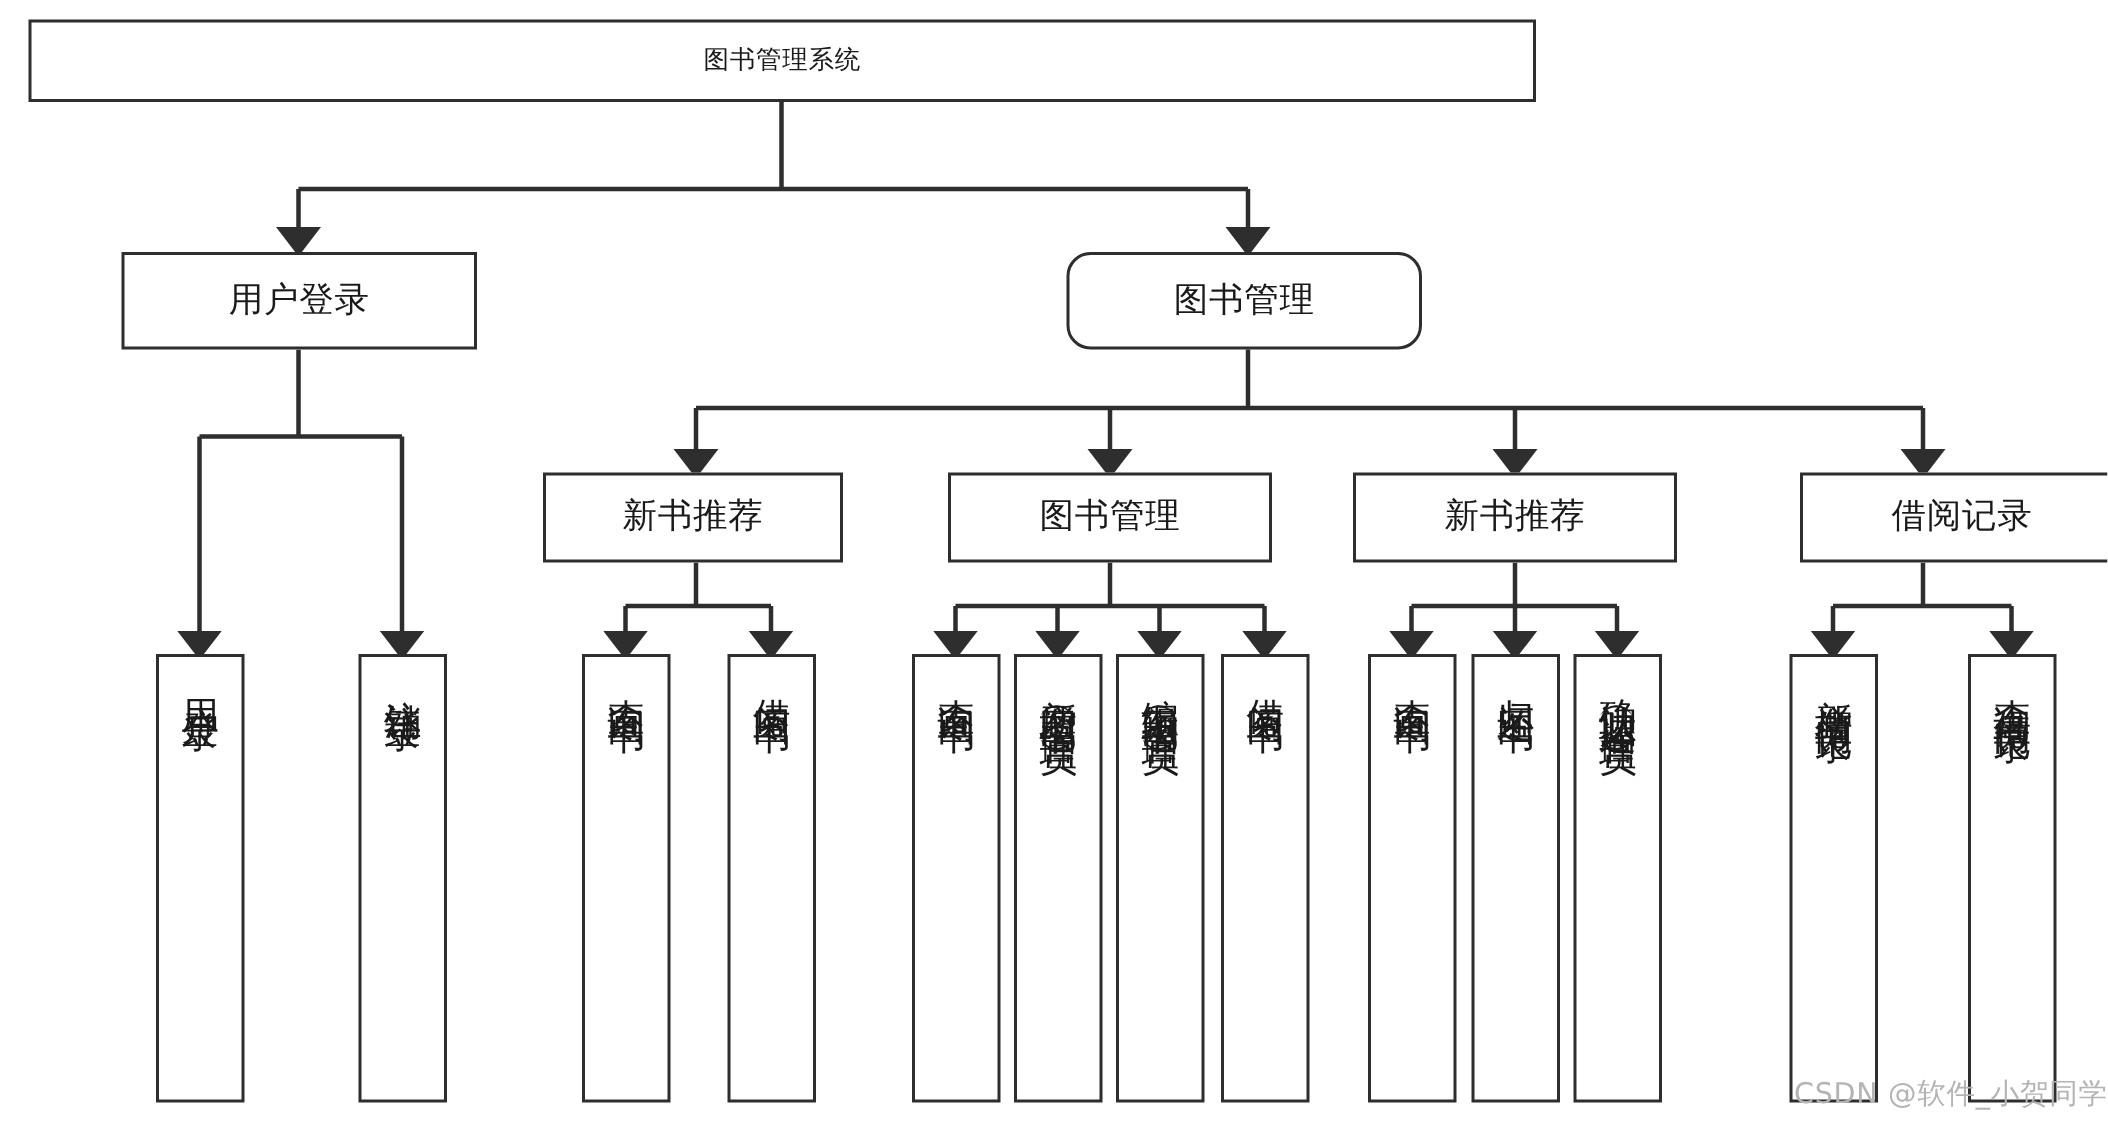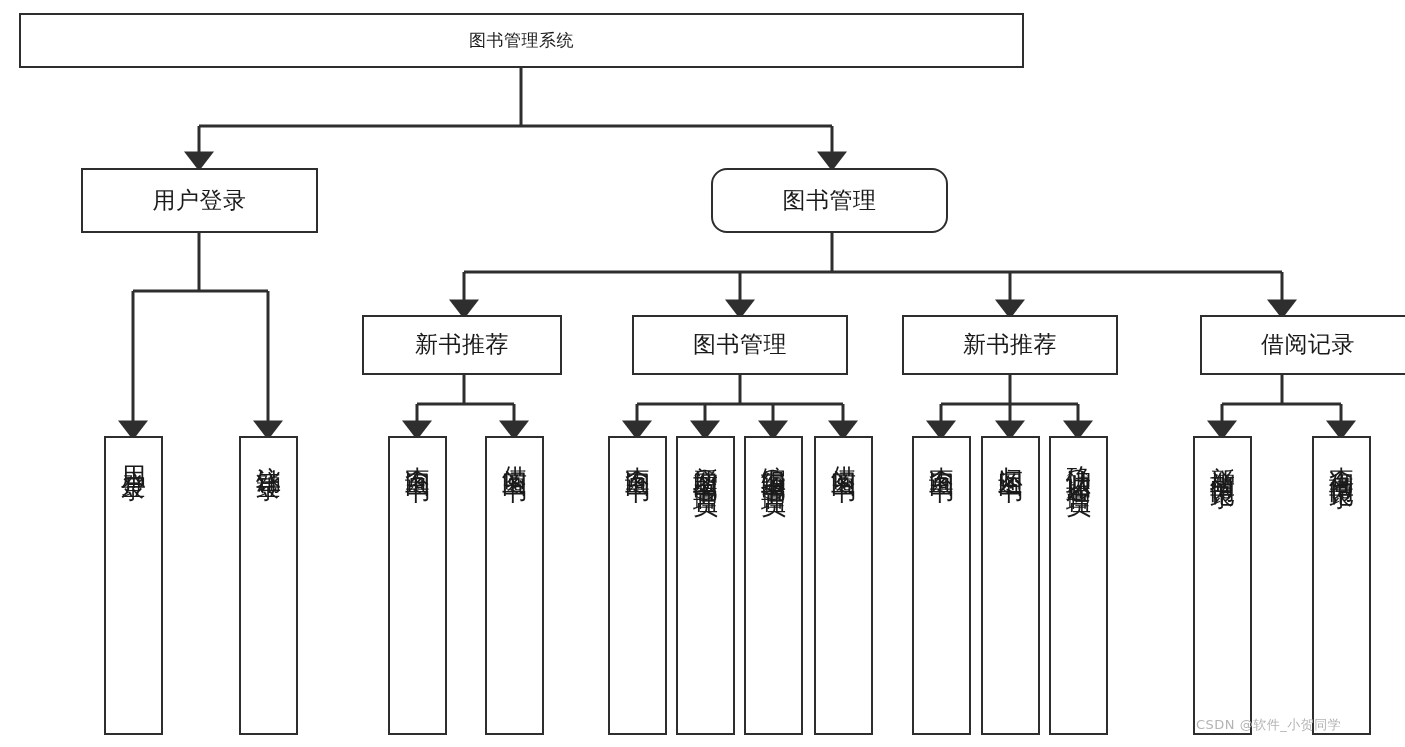--- a/index.html
+++ b/index.html
@@ -60,21 +60,21 @@
     writing-mode: vertical-rl;
     text-orientation: upright;
     font-size: 25px;
     letter-spacing: 4px;
     line-height: 1;
     white-space: nowrap;
   }
   .watermark {
     position: absolute;
     color: #b4b4b4;
-    font-size: 13px;
+    font-size: 19px;
     letter-spacing: 0.5px;
     white-space: nowrap;
     z-index: 5;
     pointer-events: none;
   }
 </style>
 </head>
 <body>
 
 <div id="diagram-canvas">

